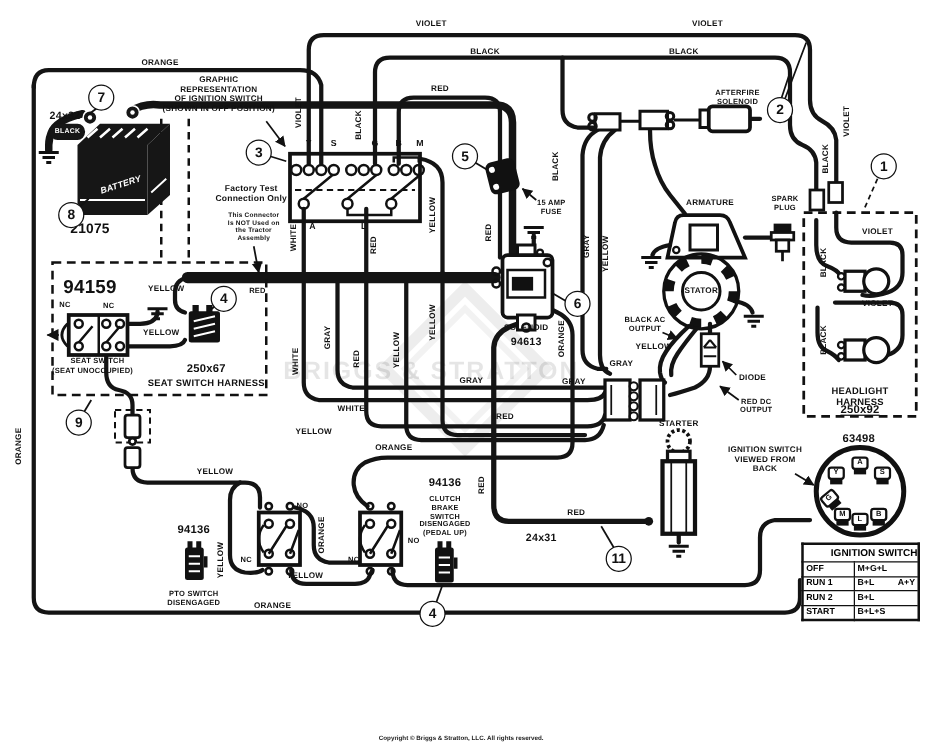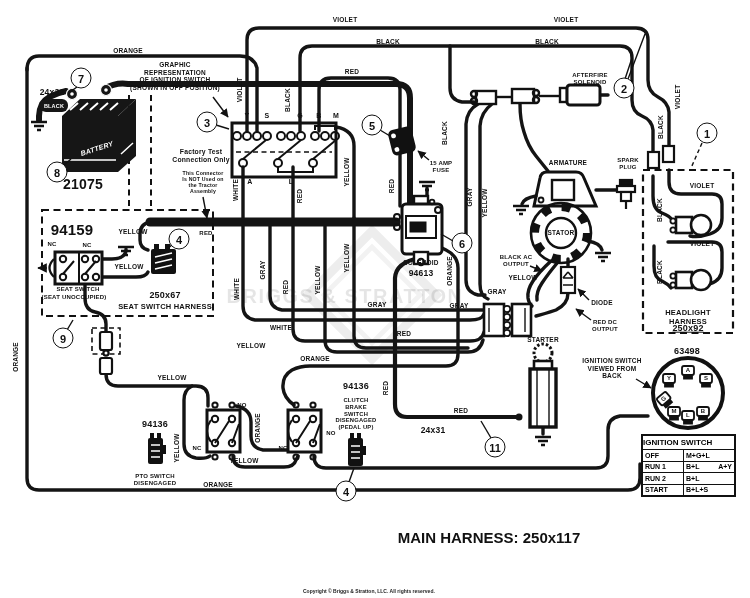--- a/index.html
+++ b/index.html
@@ -6,21 +6,21 @@
   #stage{position:relative;width:750px;height:598px;background:#fff;overflow:hidden;
          font-family:"Liberation Sans",sans-serif;}
   #art{position:absolute;left:0;top:0;}
   .lbl{position:absolute;font-weight:bold;color:#111;white-space:pre-line;text-align:center;
        line-height:1.18;transform:translate(-50%,-50%);pointer-events:none;letter-spacing:.2px;}
   .callout{position:absolute;width:19px;height:19px;border:1.8px solid #111;border-radius:50%;
            background:#fff;color:#111;font-size:11px;font-weight:bold;display:flex;
            align-items:center;justify-content:center;transform:translate(-50%,-50%);}
   #ign-table{position:absolute;left:641px;top:434px;width:95px;border:2px solid #111;
              border-collapse:collapse;background:#fff;}
-  #ign-table th{border:1.5px solid #111;font-size:8px;font-weight:bold;height:13px;padding:0;text-align:left;}
+  #ign-table th{border:1.5px solid #111;font-size:8px;font-weight:bold;height:13px;padding:0;text-align:right;}
   #ign-table td{border:1.2px solid #111;font-size:7px;font-weight:bold;height:10.5px;padding:0 2px;}
   #ign-table td.val{white-space:nowrap;}
   #ign-table td.val span.extra{float:right;}
   #footer{position:absolute;left:489px;top:529px;transform:translateX(-50%);text-align:center;color:#111;}
   #footer .f1{font-size:15px;font-weight:bold;}
   #footer .f2{font-size:12.5px;font-weight:bold;}
   #copyright{position:absolute;left:303px;top:588px;font-size:5px;font-weight:bold;color:#222;}
 </style>
 </head>
 <body>
@@ -455,21 +455,21 @@
 Is NOT Used on
 the Tractor
 Assembly</div>
       <div class="lbl" style="left: 612px; top: 368px; font-size: 6.5px; transform: translate(-50%, -50%);">IGNITION SWITCH
 VIEWED FROM
 BACK</div>
       <div class="lbl" style="left: 687px; top: 351px; font-size: 9px; transform: translate(-50%, -50%);">63498</div>
       <div class="lbl" style="left: 688px; top: 318px; font-size: 7.5px; transform: translate(-50%, -50%);">HEADLIGHT HARNESS</div>
       <div class="lbl" style="left: 688px; top: 328px; font-size: 9px; transform: translate(-50%, -50%); text-decoration: underline;">250x92</div>
       <div class="lbl" style="left: 97px; top: 149px; font-size: 7px; color: rgb(255, 255, 255); font-style: italic; transform: translate(-50%, -50%) rotate(-18deg);">BATTERY</div>
-      <div class="lbl" style="left: 83px; top: 184px; font-size: 14px; transform: translate(-50%, -50%);">21075</div>
+      <div class="lbl" style="left: 72px; top: 184px; font-size: 11px; transform: translate(-50%, -50%);">21075</div>
       <div class="lbl" style="left: 688px; top: 371px; font-size: 6px; transform: translate(-50%, -50%);">A</div>
       <div class="lbl" style="left: 669px; top: 379px; font-size: 6px; transform: translate(-50%, -50%);">Y</div>
       <div class="lbl" style="left: 706px; top: 379px; font-size: 6px; transform: translate(-50%, -50%);">S</div>
       <div class="lbl" style="left: 664px; top: 399px; font-size: 6px; transform: translate(-50%, -50%) rotate(-40deg);">G</div>
       <div class="lbl" style="left: 674px; top: 412px; font-size: 6px; transform: translate(-50%, -50%);">M</div>
       <div class="lbl" style="left: 688px; top: 416px; font-size: 6px; transform: translate(-50%, -50%);">L</div>
       <div class="lbl" style="left: 703px; top: 412px; font-size: 6px; transform: translate(-50%, -50%);">B</div>
     </div>
 
 <div id="callouts">
@@ -506,17 +506,16 @@
           <td class="val">B+L</td>
         </tr>
         <tr>
           <td style="width: 36px;">START</td>
           <td class="val">B+L+S</td>
         </tr>
       </tbody>
 </table>
 
 <div id="footer">
-  <div class="f1">MAIN HARNESS: 250x117</div>
 </div>
 <div id="copyright">Copyright © Briggs &amp; Stratton, LLC. All rights reserved.</div>
 
 </div>
 
 </body></html>

